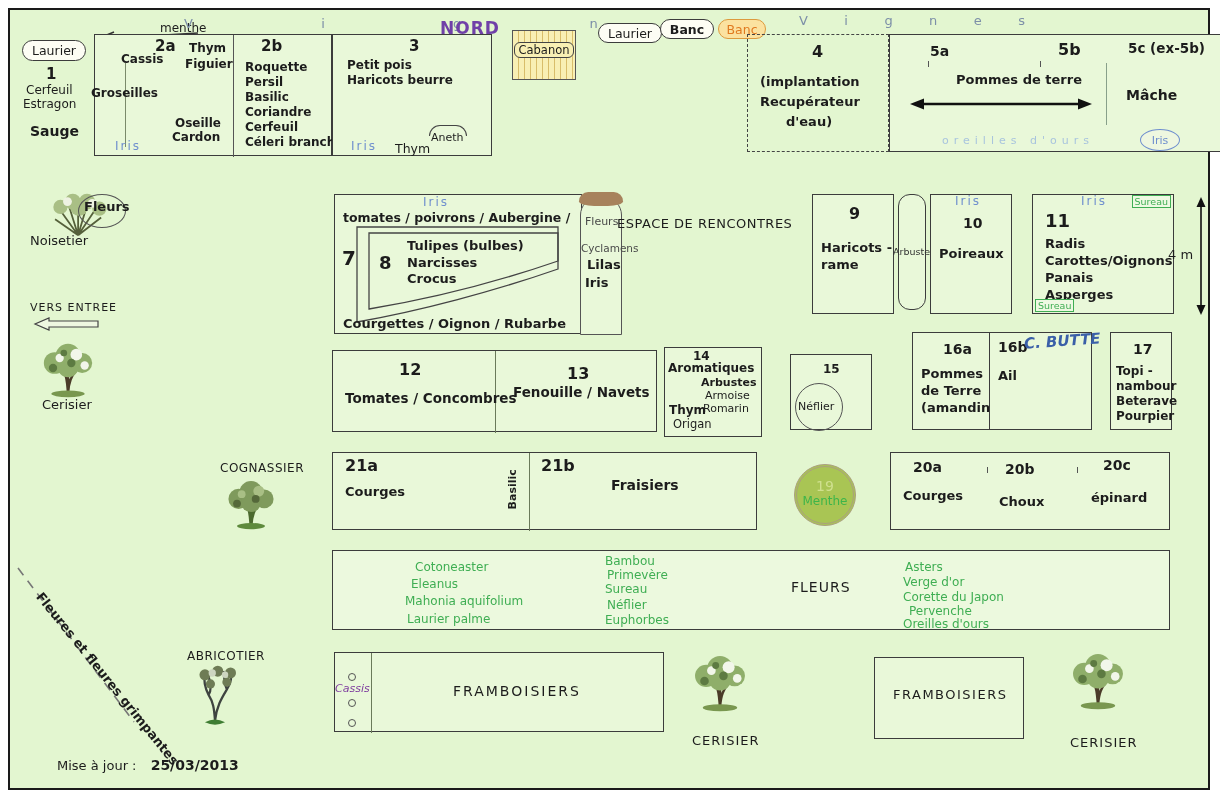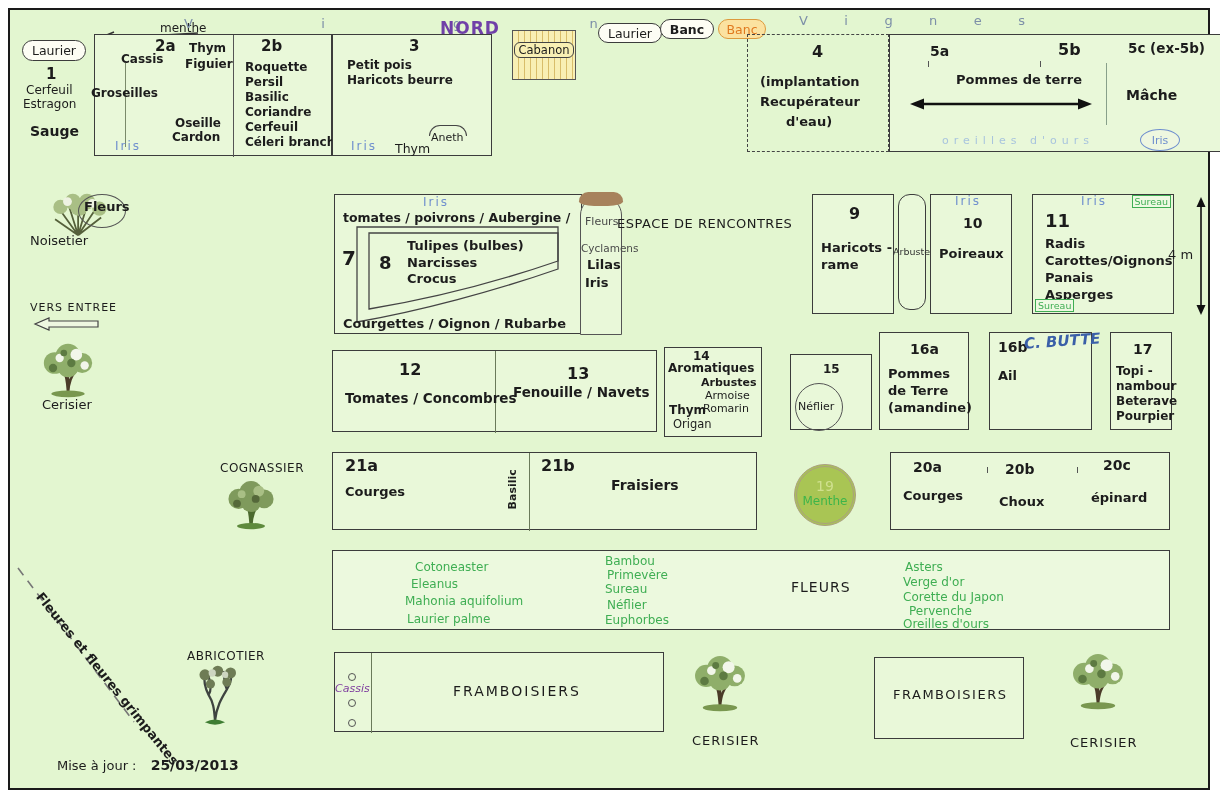--- a/index.html
+++ b/index.html
@@ -265,21 +265,21 @@
     <div class="lbl" style="left:38px;top:55px;font-size:11px;">Romarin</div>
     <div class="lbl" style="left:8px;top:70px;font-size:11.5px;">Origan</div>
   </div>
 
   <div class="box" style="left:780px;top:344px;width:82px;height:76px;">
     <div class="lbl b" style="left:32px;top:8px;font-size:12px;">15</div>
     <div class="circ" style="left:4px;top:28px;width:46px;height:46px;"></div>
     <div class="lbl" style="left:7px;top:46px;font-size:11px;">Néflier</div>
   </div>
 
-  <div class="box" style="left:869px;top:322px;width:90px;height:98px;padding-left:16px;">
+  <div class="box" style="left:902px;top:322px;width:90px;height:98px;padding-left:16px;">
     <div class="lbl b" style="left:30px;top:8px;font-size:14px;">16a</div>
     <div class="lbl b" style="left:8px;top:34px;font-size:13px;">Pommes</div>
     <div class="lbl b" style="left:8px;top:51px;font-size:13px;">de Terre</div>
     <div class="lbl b" style="left:8px;top:68px;font-size:13px;">(amandine)</div>
   </div>
   <div class="box" style="left:979px;top:322px;width:103px;height:98px;">
     <div class="lbl b" style="left:8px;top:6px;font-size:14px;">16b</div>
     <div class="lbl" style="left:34px;top:0px;font-size:15px;font-style:italic;font-weight:bold;color:#3a5fa8;transform:rotate(-4deg);">C. BUTTE</div>
     <div class="lbl b" style="left:8px;top:36px;font-size:13px;">Ail</div>
   </div>

